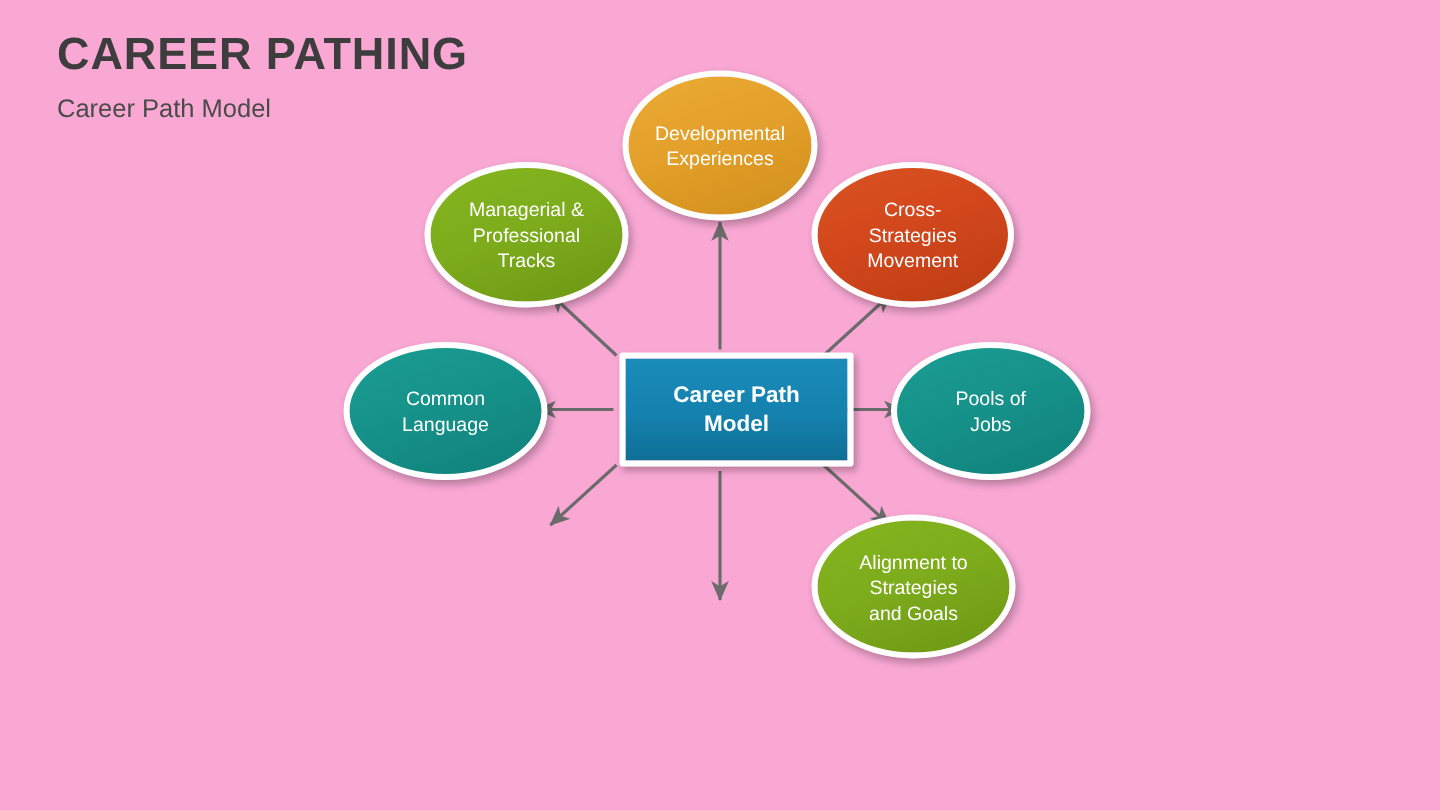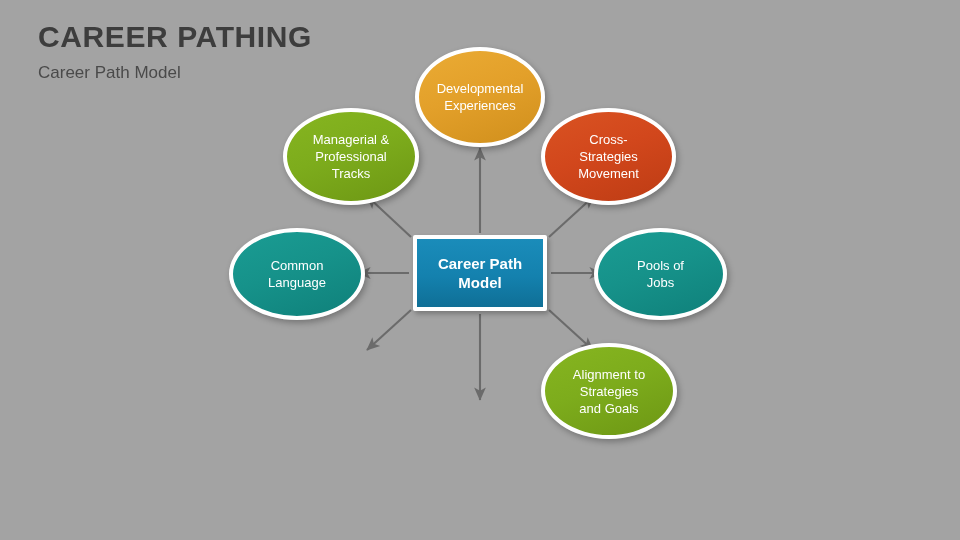--- a/index.html
+++ b/index.html
@@ -13,21 +13,21 @@
   body {
     background: #f1f1f1;
     font-family: "Liberation Sans", sans-serif;
     position: relative;
   }
 
   .slide {
     position: relative;
     width: 960px;
     height: 540px;
-    background: #a3a3a3;
+    background: #f9a8d4;
   }
 
   
   .title-block {
     position: absolute;
     left: 38px;
     top: 18px;
   }
 
   .slide-title {
@@ -64,21 +64,21 @@
     width: 960px;
     height: 540px;
     pointer-events: none;
   }
 
   
   .center-node {
     position: absolute;
     left: 413px;
     top: 235px;
-    width: 134px;
+    width: 156px;
     height: 76px;
     background: linear-gradient(180deg, #1a8cba 0%, #1481ae 55%, #0f6f96 100%);
     border: 4px solid #ffffff;
     border-radius: 2px;
     display: flex;
     align-items: center;
     justify-content: center;
     box-shadow: 2px 3px 5px rgba(0,0,0,0.26);
     z-index: 5;
   }

